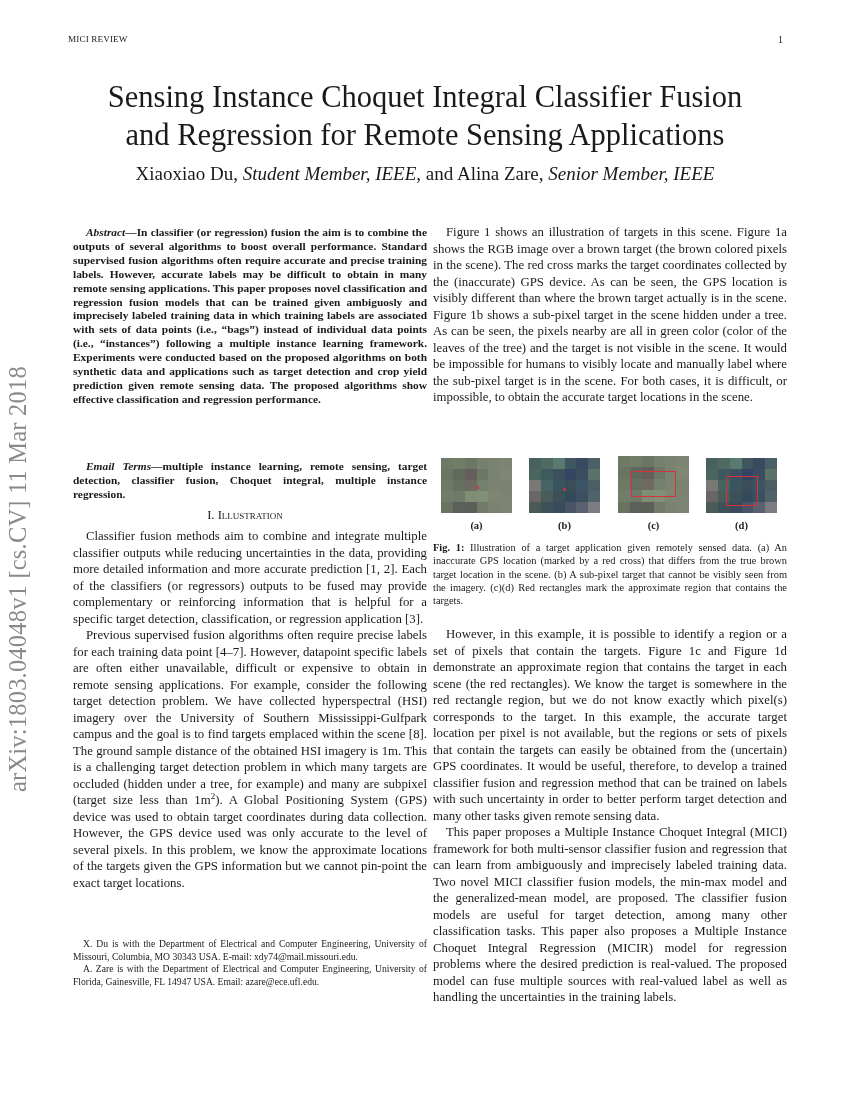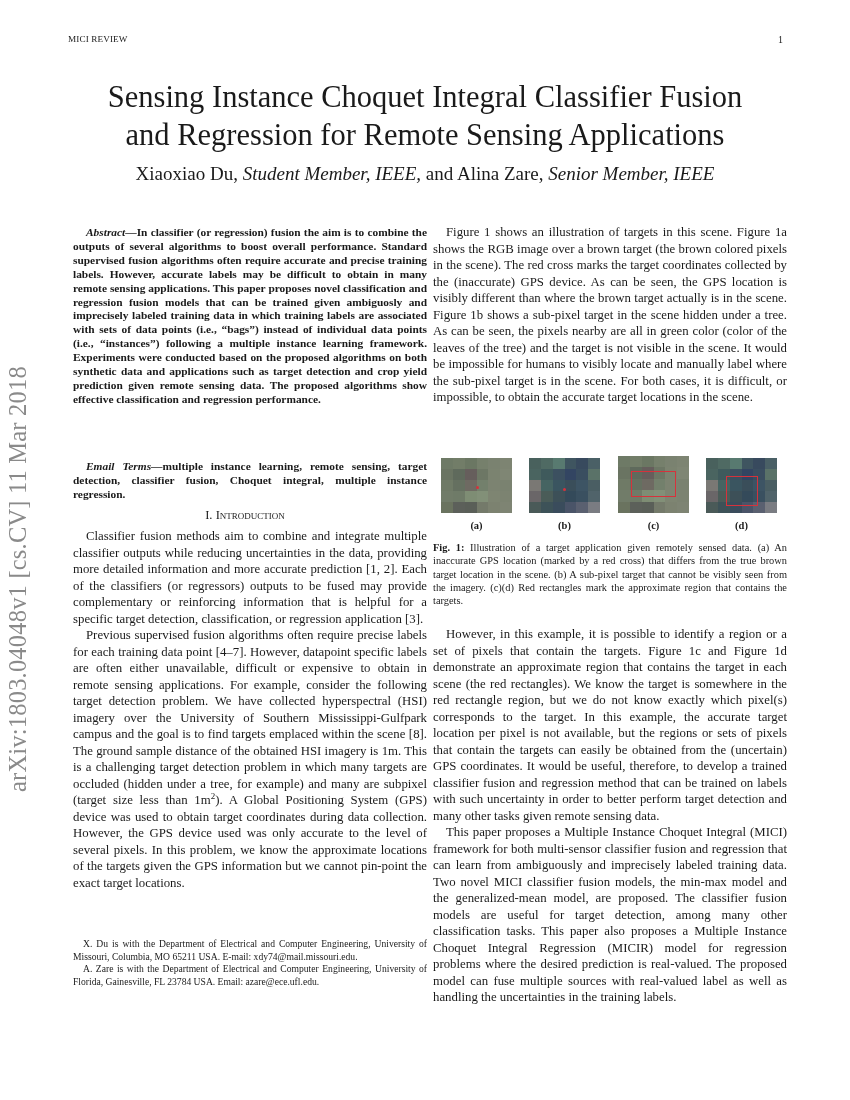--- a/index.html
+++ b/index.html
@@ -65,31 +65,31 @@
 <div class="col col-left abstract">
   <p><span class="lead">Abstract</span><span>—In classifier (or regression) fusion the aim is to combine the outputs of several algorithms to boost overall performance. Standard supervised fusion algorithms often require accurate and precise training labels. However, accurate labels may be difficult to obtain in many remote sensing applications. This paper proposes novel classification and regression fusion models that can be trained given ambiguosly and imprecisely labeled training data in which training labels are associated with sets of data points (i.e., “bags”) instead of individual data points (i.e., “instances”) following a multiple instance learning framework. Experiments were conducted based on the proposed algorithms on both synthetic data and applications such as target detection and crop yield prediction given remote sensing data. The proposed algorithms show effective classification and regression performance.</span></p>
 </div>
 
 <div class="col col-left index-terms">
   <p><i>Email Terms</i><span>—multiple instance learning, remote sensing, target detection, classifier fusion, Choquet integral, multiple instance regression.</span></p>
 </div>
 
 <div class="abs section-heading">
   <span>I.</span>
-  <span class="sc">Introduction</span>
+  <span class="sc">Illustration</span>
 </div>
 
 <div class="col col-left body-text intro">
   <p>Classifier fusion methods aim to combine and integrate multiple classifier outputs while reducing uncertainties in the data, providing more detailed information and more accurate prediction [1, 2]. Each of the classifiers (or regressors) outputs to be fused may provide complementary or reinforcing information that is helpful for a specific target detection, classification, or regression application [3].</p>
   <p><span>Previous supervised fusion algorithms often require precise labels for each training data point [4–7]. However, datapoint specific labels are often either unavailable, difficult or expensive to obtain in remote sensing applications. For example, consider the following target detection problem. We have collected hyperspectral (HSI) imagery over the University of Southern Mississippi-Gulfpark campus and the goal is to find targets emplaced within the scene [8]. The ground sample distance of the obtained HSI imagery is </span><span class="math">1m</span><span>. This is a challenging target detection problem in which many targets are occluded (hidden under a tree, for example) and many are subpixel (target size less than </span><span class="math">1m</span><sup>2</sup><span>). A Global Positioning System (GPS) device was used to obtain target coordinates during data collection. However, the GPS device used was only accurate to the level of several pixels. In this problem, we know the approximate locations of the targets given the GPS information but we cannot pin-point the exact target locations.</span></p>
 </div>
 
 <div class="col col-left footnotes">
-  <p>X. Du is with the Department of Electrical and Computer Engineering, University of Missouri, Columbia, MO 65211 USA. E-mail: xdy74@mail.missouri.edu.</p>
-  <p>A. Zare is with the Department of Electrical and Computer Engineering, University of Florida, Gainesville, FL 23784 USA. Email: azare@ece.ufl.edu.</p>
+  <p>X. Du is with the Department of Electrical and Computer Engineering, University of Missouri, Columbia, MO 30343 USA. E-mail: xdy74@mail.missouri.edu.</p>
+  <p>A. Zare is with the Department of Electrical and Computer Engineering, University of Florida, Gainesville, FL 14947 USA. Email: azare@ece.ufl.edu.</p>
 </div>
 
 <div class="col col-right body-text right-p1">
   <p>Figure 1 shows an illustration of targets in this scene. Figure 1a shows the RGB image over a brown target (the brown colored pixels in the scene). The red cross marks the target coordinates collected by the (inaccurate) GPS device. As can be seen, the GPS location is visibly different than where the brown target actually is in the scene. Figure 1b shows a sub-pixel target in the scene hidden under a tree. As can be seen, the pixels nearby are all in green color (color of the leaves of the tree) and the target is not visible in the scene. It would be impossible for humans to visibly locate and manually label where the sub-pixel target is in the scene. For both cases, it is difficult, or impossible, to obtain the accurate target locations in the scene.</p>
 </div>
 
 <div class="abs figure-row">
   <div class="fig-img" id="panel-0" style="left:8px;">
       <div class="px" style="left: 0px; top: 0px; width: 12px; height: 11px; background: rgb(110, 122, 102);"></div>
       <div class="px" style="left: 11.8333px; top: 0px; width: 12px; height: 11px; background: rgb(114, 125, 104);"></div>

